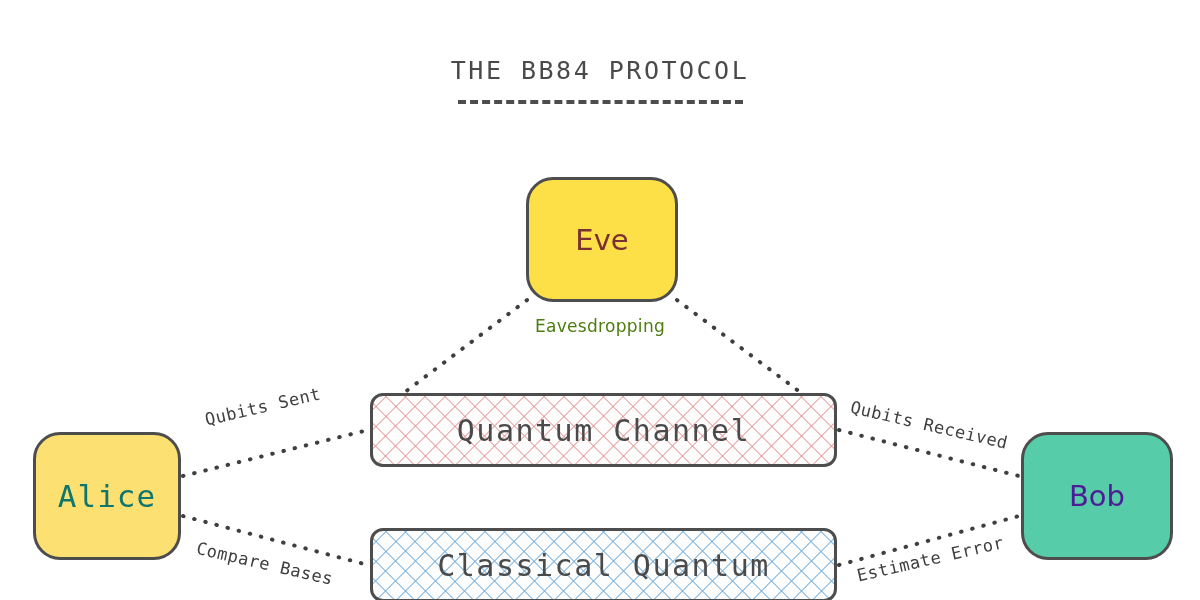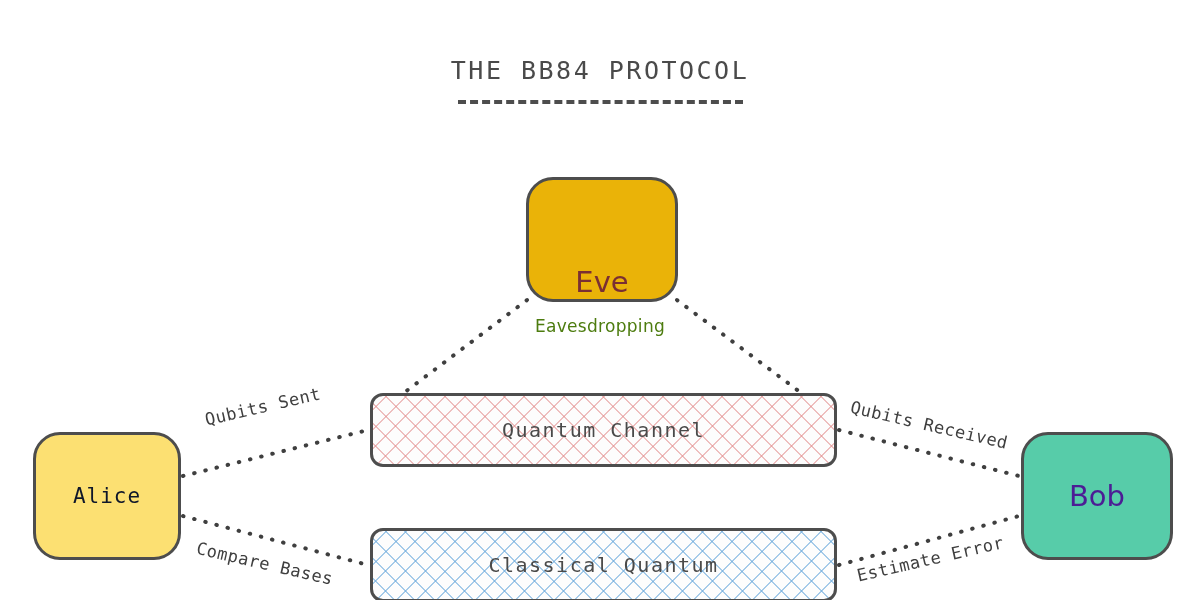--- a/index.html
+++ b/index.html
@@ -68,22 +68,22 @@
   #node-alice {
     left: 33px;
     top: 388px;
     width: 148px;
     height: 128px;
     border-radius: 27px;
     background: #FCE072;
   }
   #node-alice .node-label {
     font-family: "DejaVu Sans Mono", monospace;
-    color: #0f172a;
-    font-size: 21px;
+    color: #0f766e;
+    font-size: 31px;
     letter-spacing: 1px;
   }
 
   #node-bob {
     left: 1021px;
     top: 388px;
     width: 152px;
     height: 128px;
     border-radius: 27px;
     background: #57CCA9;
@@ -91,41 +91,40 @@
   #node-bob .node-label {
     color: #4c1d95;
   }
 
   #node-eve {
     left: 526px;
     top: 133px;
     width: 152px;
     height: 125px;
     border-radius: 27px;
-    background: #eab308;
-    align-items: flex-end;
+    background: #fde047;
   }
   #node-eve .node-label {
     color: #7a2f33;
   }
 
   
   .channel {
     position: absolute;
     box-sizing: border-box;
     border: 3px solid #4d4d4d;
     border-radius: 13px;
     display: flex;
     align-items: center;
     justify-content: center;
     background-color: #fdfdfd;
   }
   .channel-label {
     font-family: "DejaVu Sans Mono", monospace;
-    font-size: 20px;
+    font-size: 30px;
     color: #4a4a4a;
     letter-spacing: 1.5px;
     position: relative;
     z-index: 2;
   }
 
   #channel-quantum {
     left: 370px;
     top: 349px;
     width: 467px;

